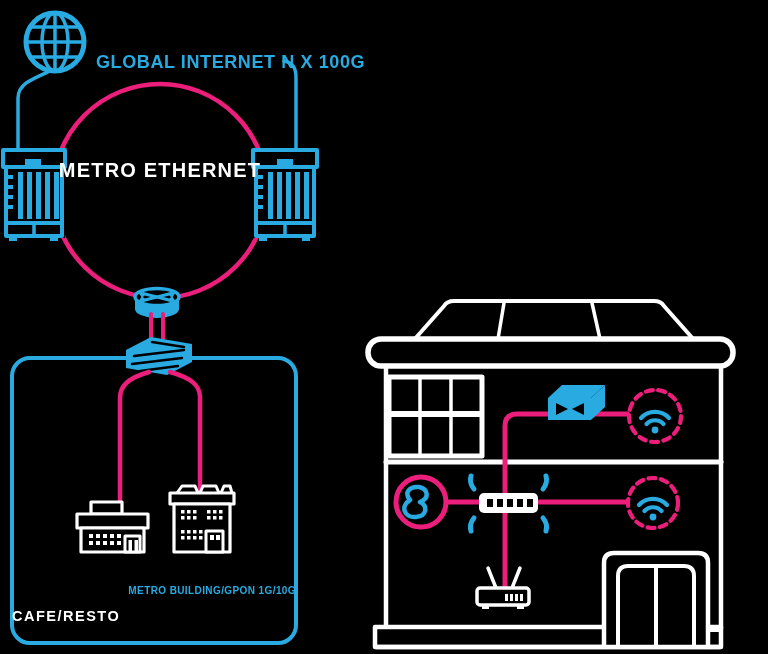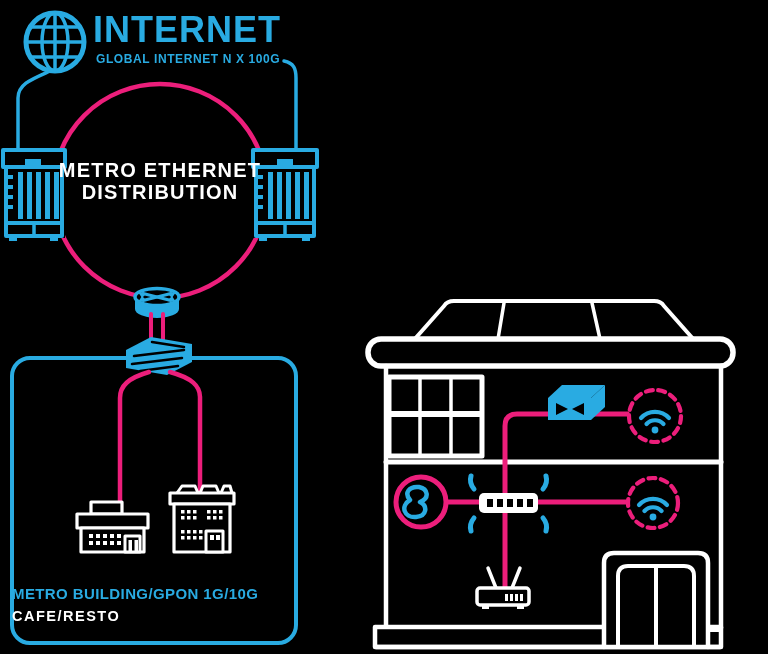--- a/index.html
+++ b/index.html
@@ -14,25 +14,25 @@
   
   svg line,svg path,svg rect,svg circle,svg ellipse,svg polygon{
     stroke-linecap:round;stroke-linejoin:round;fill:none;
   }
   .sc{stroke:var(--cyan);} .sp{stroke:var(--pink);} .sw{stroke:var(--white);}
   .fc{fill:var(--cyan);stroke:none;} .fw{fill:var(--white);stroke:none;}
   .fk{fill:#000;} .kk{fill:#000;stroke:none;}
   
   .txt{position:absolute;white-space:nowrap;}
   .internet-title{left:93px;top:8px;font-size:36px;font-weight:bold;letter-spacing:1px;color:var(--cyan);line-height:1.2;}
-  .internet-subtitle{left:96px;top:52px;font-size:12px;font-weight:bold;letter-spacing:0.6px;color:var(--cyan);}
+  .internet-subtitle{left:96px;top:52px;font-size:18px;font-weight:bold;letter-spacing:0.6px;color:var(--cyan);}
   .ring-label{left:35px;top:159px;width:250px;text-align:center;color:var(--white);
     font-size:20px;font-weight:bold;letter-spacing:1.2px;line-height:22px;white-space:normal;}
-  .gpon-label{left:12px;top:585px;width:284px;text-align:left;color:var(--cyan);
-    font-size:15px;font-weight:bold;letter-spacing:0.4px;}
+  .gpon-label{left:12px;top:585px;width:284px;text-align:right;color:var(--cyan);
+    font-size:10px;font-weight:bold;letter-spacing:0.4px;}
   .cafe-label{left:12px;top:608px;width:284px;color:var(--white);
     font-size:14.5px;font-weight:bold;letter-spacing:1.5px;}
 </style>
 </head>
 <body>
 
 <div class="stage">
   <svg width="768" height="654" viewBox="0 0 768 654">
     <defs>
       <g id="wifi">
@@ -265,23 +265,21 @@
 
     <g>
       <path d="M604,647 L604,563 Q604,553 614,553 L698,553 Q708,553 708,563 L708,647" class="sw fk" stroke-width="4.5"></path>
       <path d="M618,647 L618,576 Q618,566 628,566 L684,566 Q694,566 694,576 L694,647" class="sw fk" stroke-width="4"></path>
       <line x1="656" y1="567" x2="656" y2="646" class="sw" stroke-width="4"></line>
       <line x1="708" y1="630" x2="720" y2="630" class="sw" stroke-width="4"></line>
       <line x1="376" y1="647" x2="720" y2="647" class="sw" stroke-width="4.5"></line>
     </g>
   </svg>
 
-  <div class="txt internet-title">INTERNET</div>
   <div class="txt internet-subtitle">GLOBAL INTERNET N X 100G</div>
 
   <div class="txt ring-label">
     <div>METRO ETHERNET</div>
-    <div>DISTRIBUTION</div>
   </div>
 
   <div class="txt gpon-label">METRO BUILDING/GPON 1G/10G</div>
   <div class="txt cafe-label">CAFE/RESTO</div>
 </div>
 
 </body></html>

